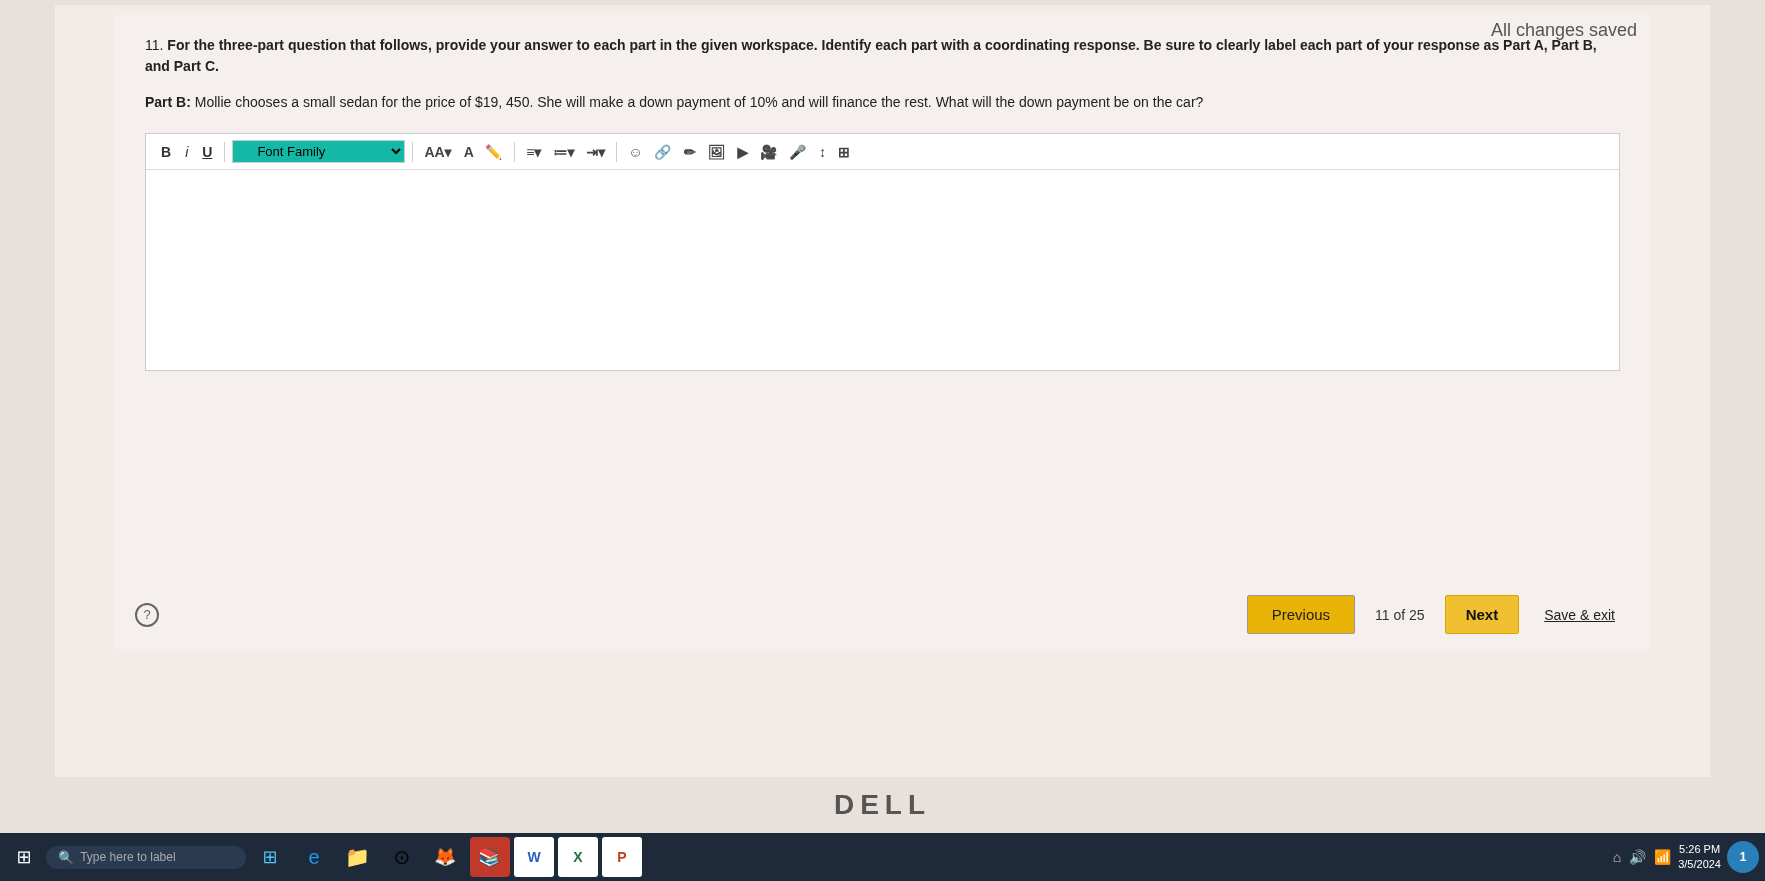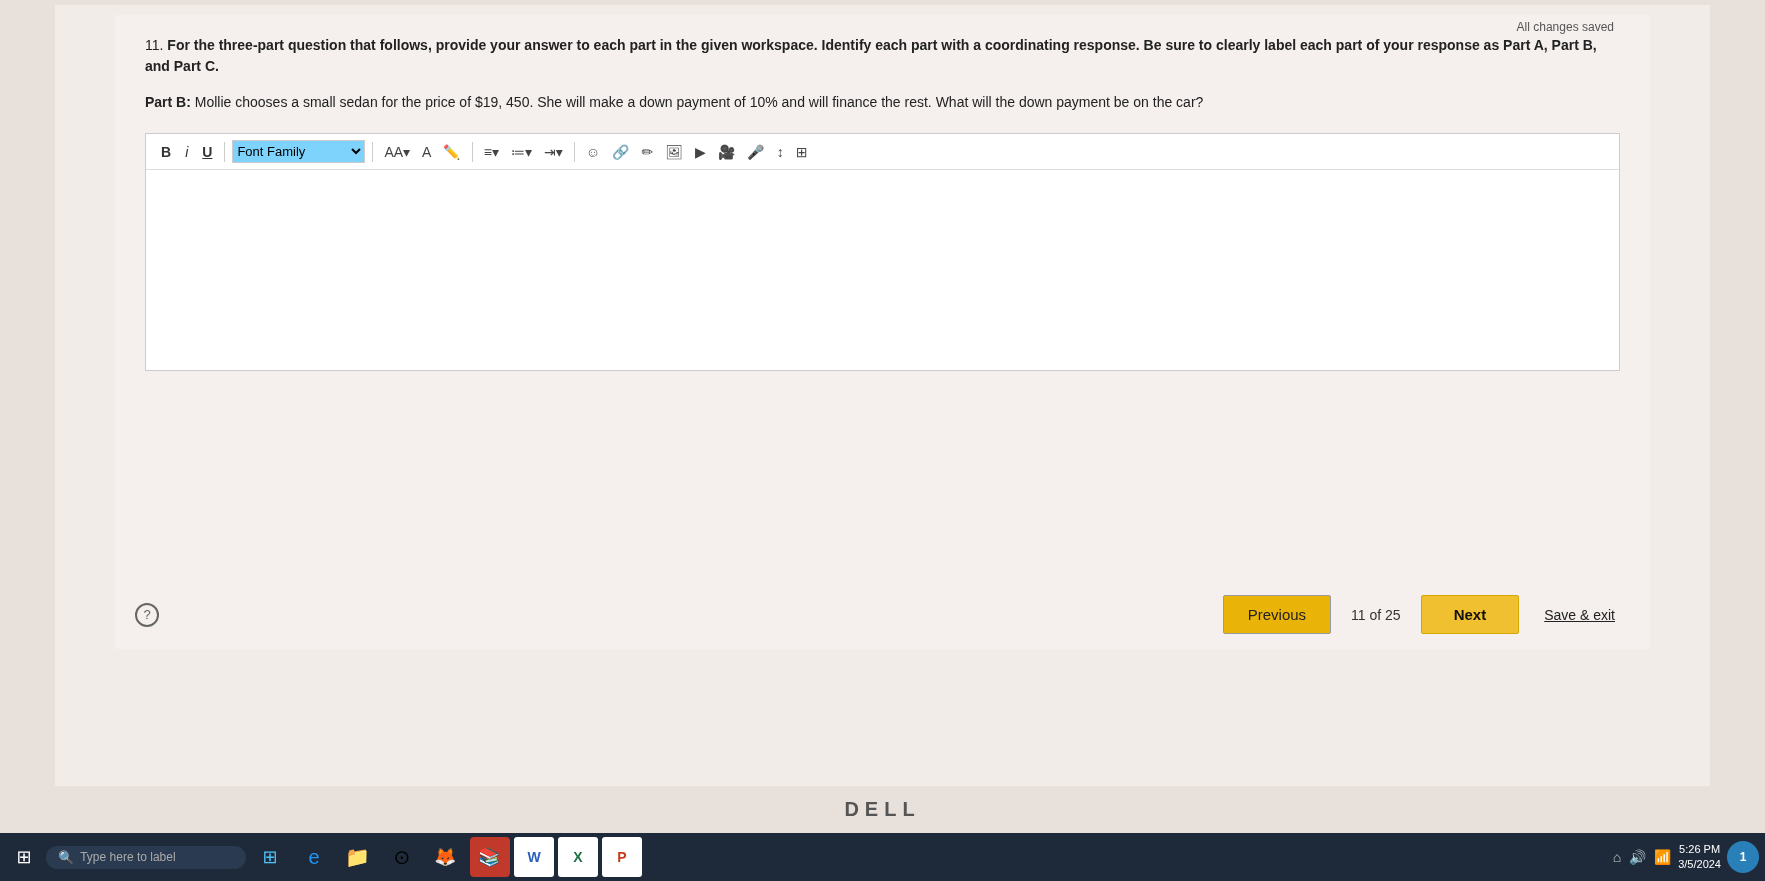--- a/index.html
+++ b/index.html
@@ -20,22 +20,22 @@
       margin-top: 10px;
       flex: 1;
       padding: 20px 30px;
       position: relative;
       max-height: 570px;
     }
 
     .all-changes-saved {
       position: absolute;
       top: 5px;
-      right: 36px;
-      font-size: 12px;
+      right: 13px;
+      font-size: 18px;
       color: #555;
     }
 
     .question-number {
       font-size: 14px;
       color: #222;
       margin-bottom: 15px;
       line-height: 1.5;
     }
 
@@ -81,32 +81,33 @@
 
     .toolbar-divider {
       width: 1px;
       height: 20px;
       background: #ccc;
       margin: 0 3px;
     }
 
     .font-family-dropdown {
       font-size: 13px;
-      padding: 2px 0;
+      padding: 2px 20px;
       border: 1px solid #ccc;
-      background: #7dd3fc;
+      background: #14b8a6;
       cursor: pointer;
       min-width: 100px;
     }
 
     .toolbar-icon {
       font-size: 14px;
       padding: 3px 4px;
       cursor: pointer;
       color: #444;
+      font-weight: bold;
     }
 
     .editor-body {
       min-height: 200px;
       padding: 10px;
       background: white;
     }
 
     
     .bottom-nav {
@@ -145,21 +146,21 @@
 
     .page-indicator {
       font-size: 14px;
       color: #333;
       padding: 0 10px;
     }
 
     .btn-next {
       background: #f0c030;
       border: 1px solid #d4a800;
-      padding: 10px 32px;
+      padding: 10px 20px;
       font-size: 15px;
       cursor: pointer;
       border-radius: 2px;
       color: #111;
       font-weight: bold;
     }
 
     .btn-save-exit {
       background: none;
       border: none;
@@ -253,21 +254,21 @@
       color: #ccc;
       font-size: 14px;
     }
 
     .taskbar-wifi-icon { color: #ccc; }
 
     
     .dell-brand {
       text-align: center;
       color: #555;
-      font-size: 20px;
+      font-size: 28px;
       font-weight: bold;
       letter-spacing: 6px;
       padding: 12px 0;
     }
 
     .content-wrapper {
       background: #e8e0db;
       flex: 1;
       display: flex;
       flex-direction: column;

